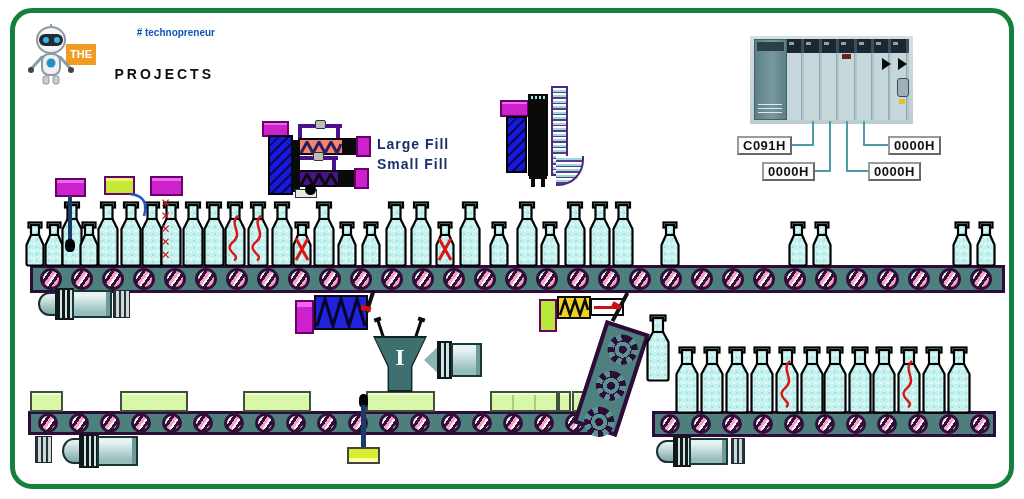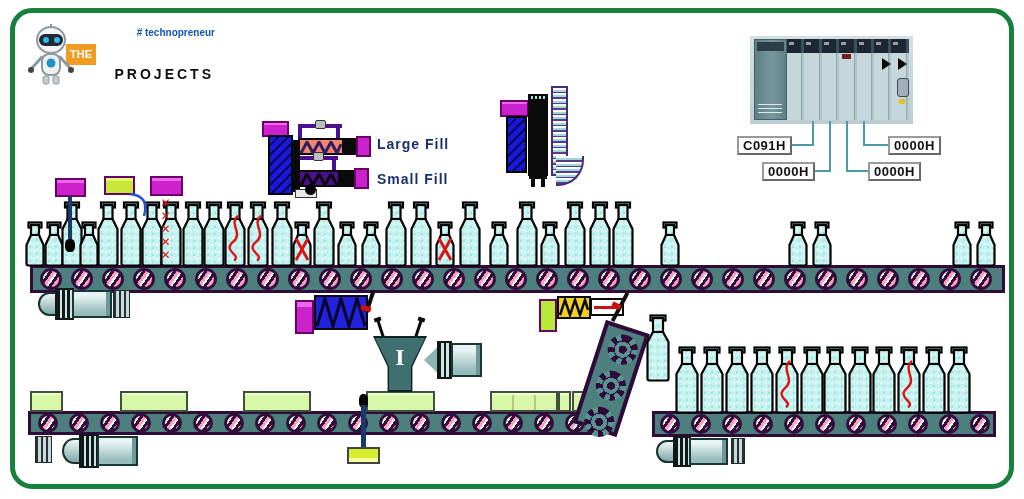--- a/index.html
+++ b/index.html
@@ -176,21 +176,21 @@
         <path d="M1 12 L7 1 L13 12 L19 1 L25 12 L31 1 L37 12" stroke="#0a0a0a" stroke-width="3" fill="none"></path>
       </svg>
   </div>
   <div class="blackbar" style="left:340px;top:170px;width:14px;height:17px"></div>
   <div class="endcap" style="left:354px;top:168px;width:15px;height:21px"></div>
 
   <div class="abs" style="left:295px;top:189px;width:20px;height:7px;background:#e8e8e8;border:1px solid #333;z-index:4"></div>
   <div class="abs" style="left:305px;top:184px;width:11px;height:11px;background:#000;border-radius:50%;z-index:5"></div>
 
   <div class="fill-label" style="left:377px;top:136px">Large Fill</div>
-  <div class="fill-label" style="left:377px;top:171px">Small Fill</div>
+  <div class="fill-label" style="left:377px;top:156px">Small Fill</div>
 
   <div class="abs magenta sensor" style="left:500px;top:100px;width:29px;height:17px"></div>
   <div class="abs" style="left:506px;top:116px;width:21px;height:57px;border:2px solid #000;box-sizing:border-box;z-index:4;
        background:#1818dd;background-image:repeating-linear-gradient(135deg,transparent 0 5px,rgba(5,5,60,.85) 5px 7px)"></div>
   <div class="blackbar" style="left:528px;top:94px;width:20px;height:82px">
     <div class="abs" style="left:3px;top:2px;width:14px;height:3px;background:repeating-linear-gradient(90deg,#9fe8e8 0 2px,transparent 2px 4px)"></div>
   </div>
   <div class="blackbar" style="left:529px;top:176px;width:18px;height:3px"></div>
   <div class="blackbar" style="left:531px;top:179px;width:4px;height:8px"></div>
   <div class="blackbar" style="left:541px;top:179px;width:4px;height:8px"></div>

